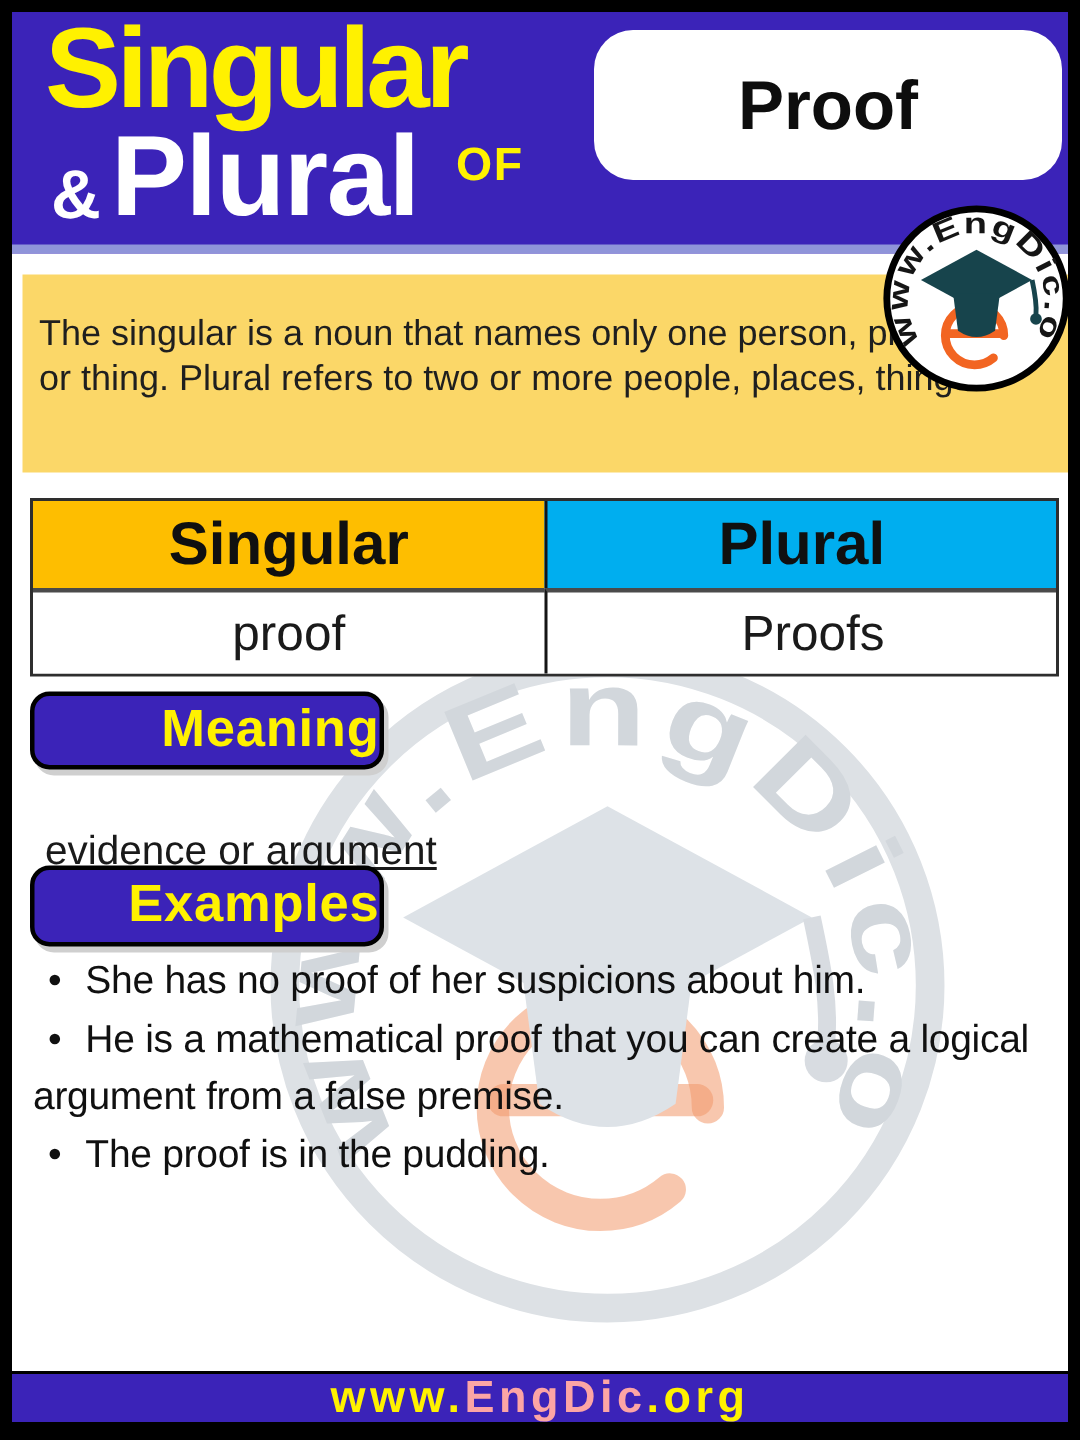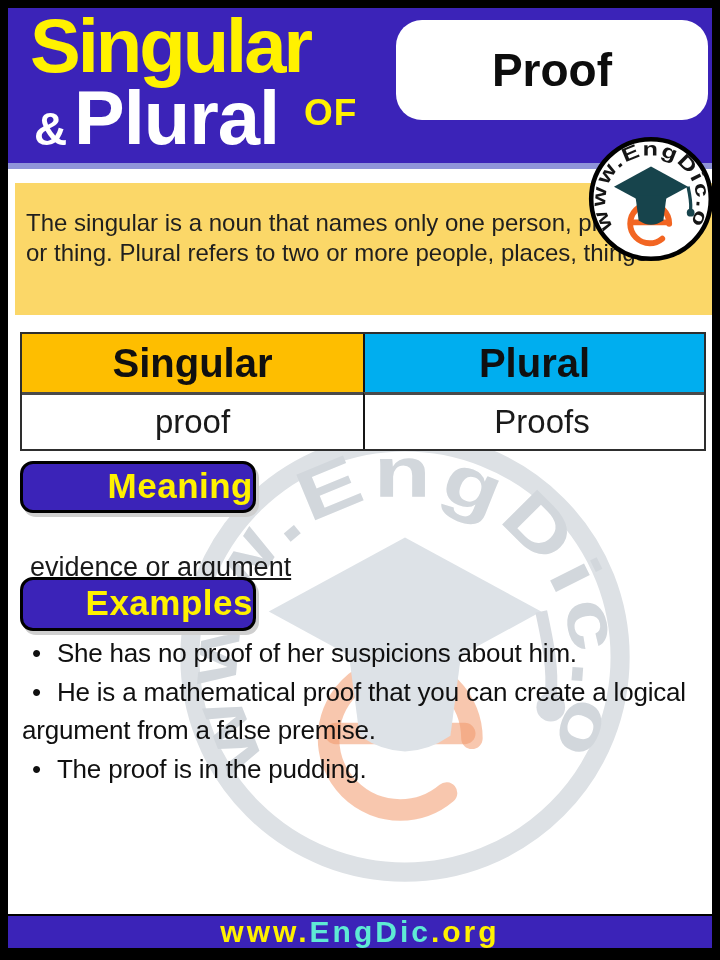--- a/index.html
+++ b/index.html
@@ -8,21 +8,21 @@
     font-family:"Liberation Sans",sans-serif;overflow:hidden;
   }
   
   #frame{position:absolute;inset:0;border:8px solid #000;border-bottom-width:11px;z-index:40;pointer-events:none;}
 
   
   #header{position:absolute;left:8px;top:8px;width:704px;height:155px;background:#3B23B8;border-bottom:6px solid #8F94D9;z-index:3;}
   .t1{position:absolute;left:22px;top:-6px;font-size:76px;font-weight:800;color:#FFF100;letter-spacing:-3px;}
   .t-amp{position:absolute;left:26px;top:94px;font-size:46px;font-weight:800;color:#ffffff;}
   .t2{position:absolute;left:66px;top:66px;font-size:76px;font-weight:800;color:#ffffff;letter-spacing:-1px;}
-  .t-of{position:absolute;left:296px;top:84px;font-size:37px;font-weight:800;color:#FFF100;letter-spacing:1px;}
+  .t-of{position:absolute;left:296px;top:84px;font-size:31px;font-weight:800;color:#FFF100;letter-spacing:1px;}
   #proof-card{position:absolute;left:388px;top:12px;width:312px;height:100px;background:#ffffff;border-radius:26px;z-index:4;}
   #proof-card .word{display:block;width:100%;text-align:center;line-height:100px;font-size:46px;font-weight:800;color:#0d0d0d;letter-spacing:0;}
 
   
   #logo-badge{position:absolute;left:586px;top:134px;width:130px;height:130px;z-index:10;}
 
   
   #intro{position:absolute;left:15px;top:183px;width:698px;height:132px;background:#FBD768;z-index:3;box-sizing:border-box;padding:25px 6px 0 11px;}
   #intro .line{font-size:24px;line-height:29.5px;color:#1f1f1f;white-space:nowrap;}
 
@@ -48,21 +48,21 @@
   #examples-list p{margin:0;text-indent:10px;font-size:26px;line-height:38.5px;letter-spacing:-0.2px;color:#101010;}
   #examples-list .gap{display:inline-block;width:16px;}
 
   
   #watermark{position:absolute;left:166px;top:418px;width:478px;height:478px;z-index:1;pointer-events:none;}
 
   
   #footer{position:absolute;left:8px;top:914px;width:704px;height:32px;background:#3B23B8;border-top:2px solid #000;border-bottom:2px solid #000;z-index:5;text-align:center;}
   #footer .ft{font-size:30px;font-weight:800;line-height:31px;letter-spacing:3px;}
   .ft-yellow{color:#FFF100;margin-top:36px;}
-  .ft-white{color:#5eead4;}
+  .ft-white{color:#fca5a5;}
 
   svg text{font-family:"Liberation Sans",sans-serif;}
 </style>
 </head>
 <body>
 
 <div id="canvas">
 
   <div id="header">
     <div class="t1">Singular</div>

